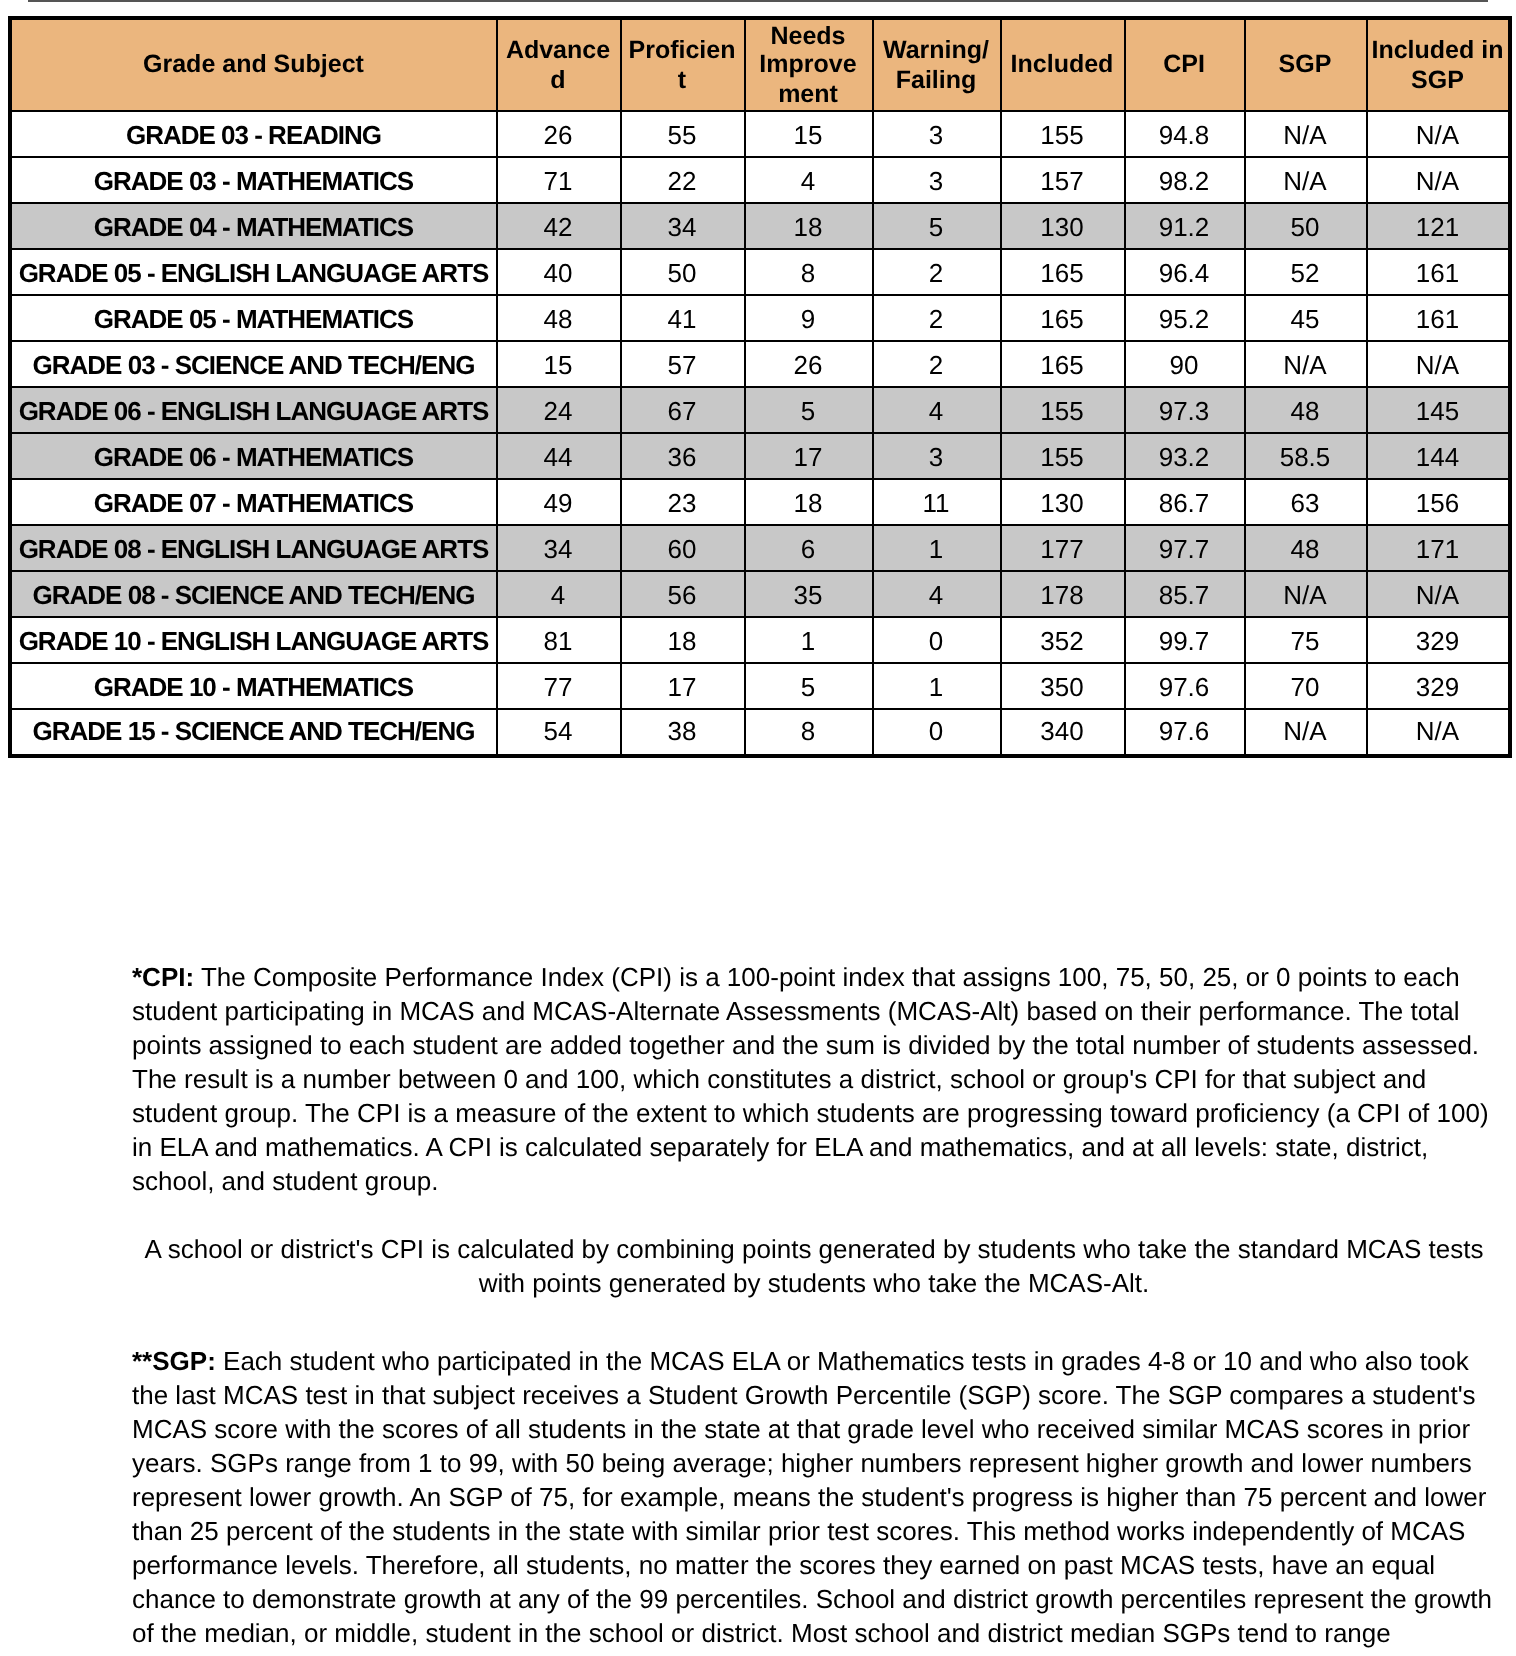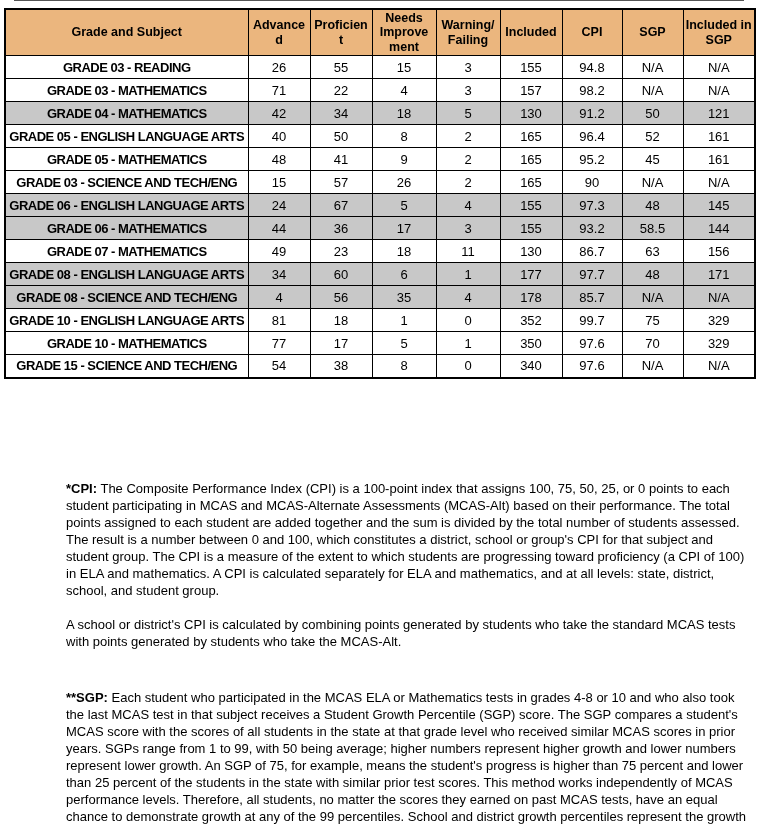--- a/index.html
+++ b/index.html
@@ -76,21 +76,21 @@
   td.col-included_in_sgp{ text-align:right; padding-right:4px; }
   
   .footnotes{
     position:absolute;
     left:66px; top:480px;
     width:682px;
     font-size:13px;
     line-height:17px;
   }
   .footnotes p{ margin:0 0 17px 0; }
-  .footnotes p.gap-large{ margin-bottom:39px; }
+  .footnotes p.gap-large{ margin-bottom:22px;text-align:center; }
   .footnotes b{ font-weight:bold;text-align:right; }
 </style>
 </head>
 <body>
 
 <div class="top-rule"></div>
 
 <table class="results">
   <colgroup>
       <col class="col-subject">

